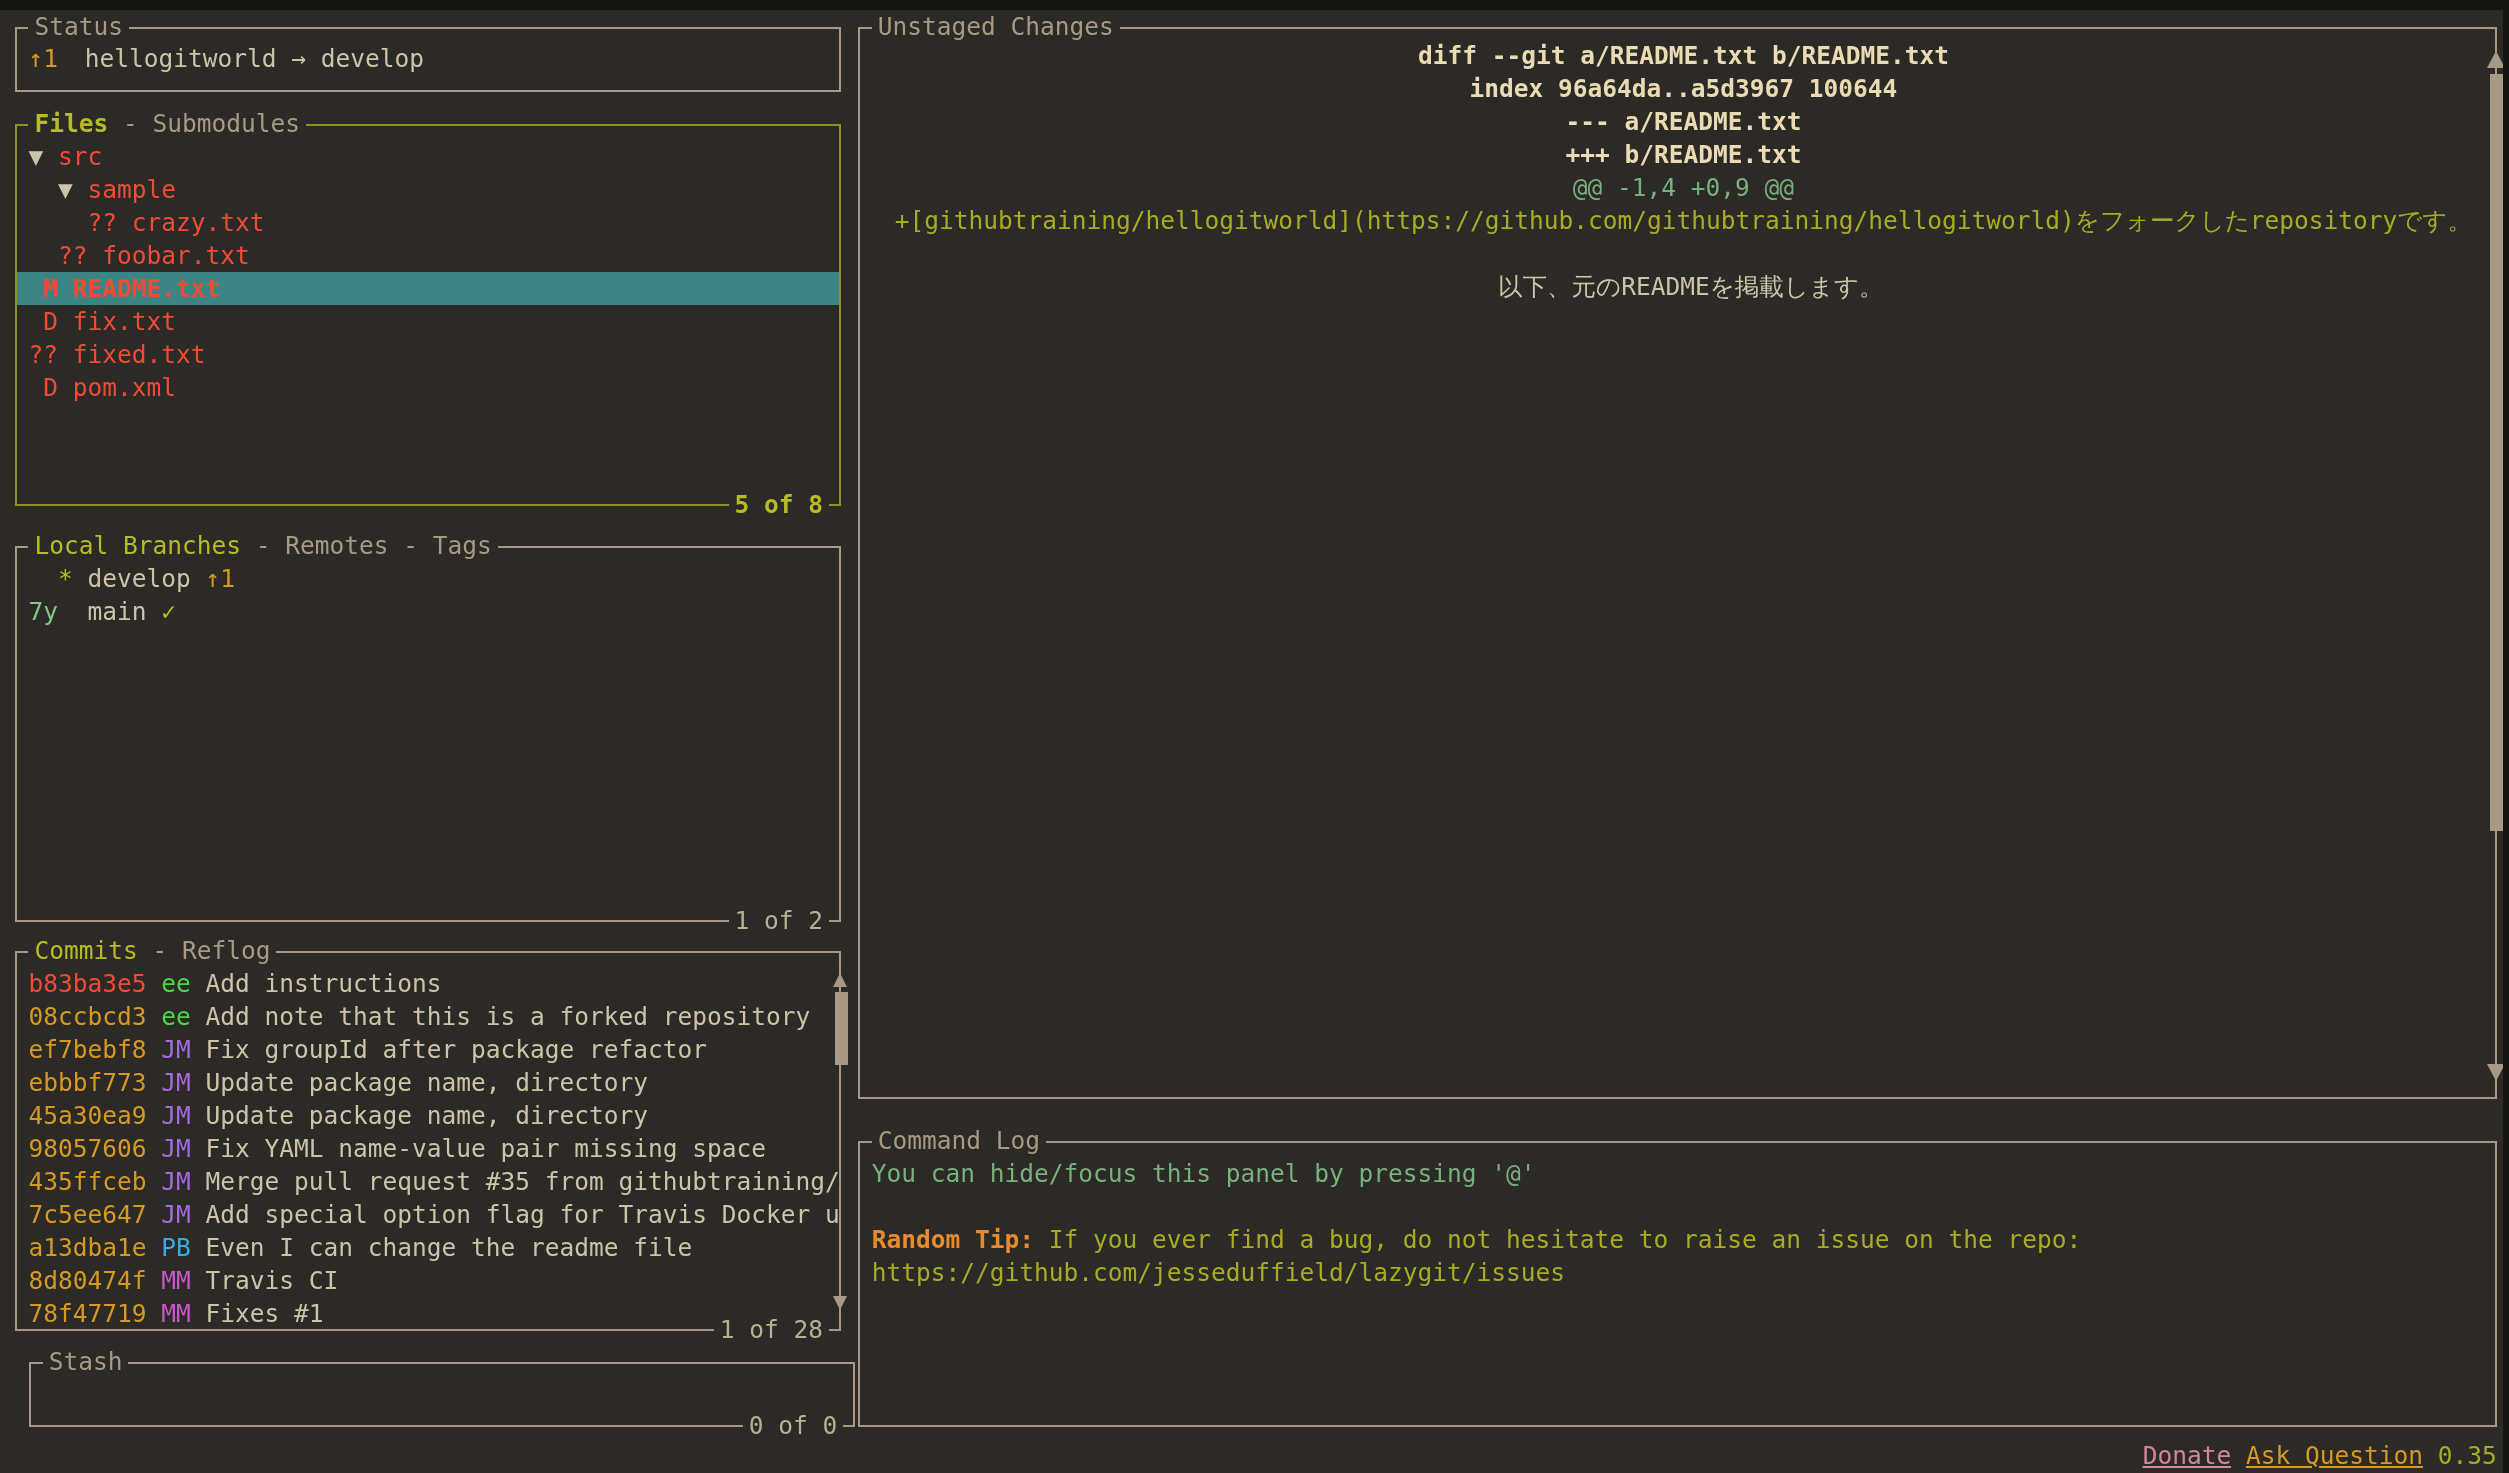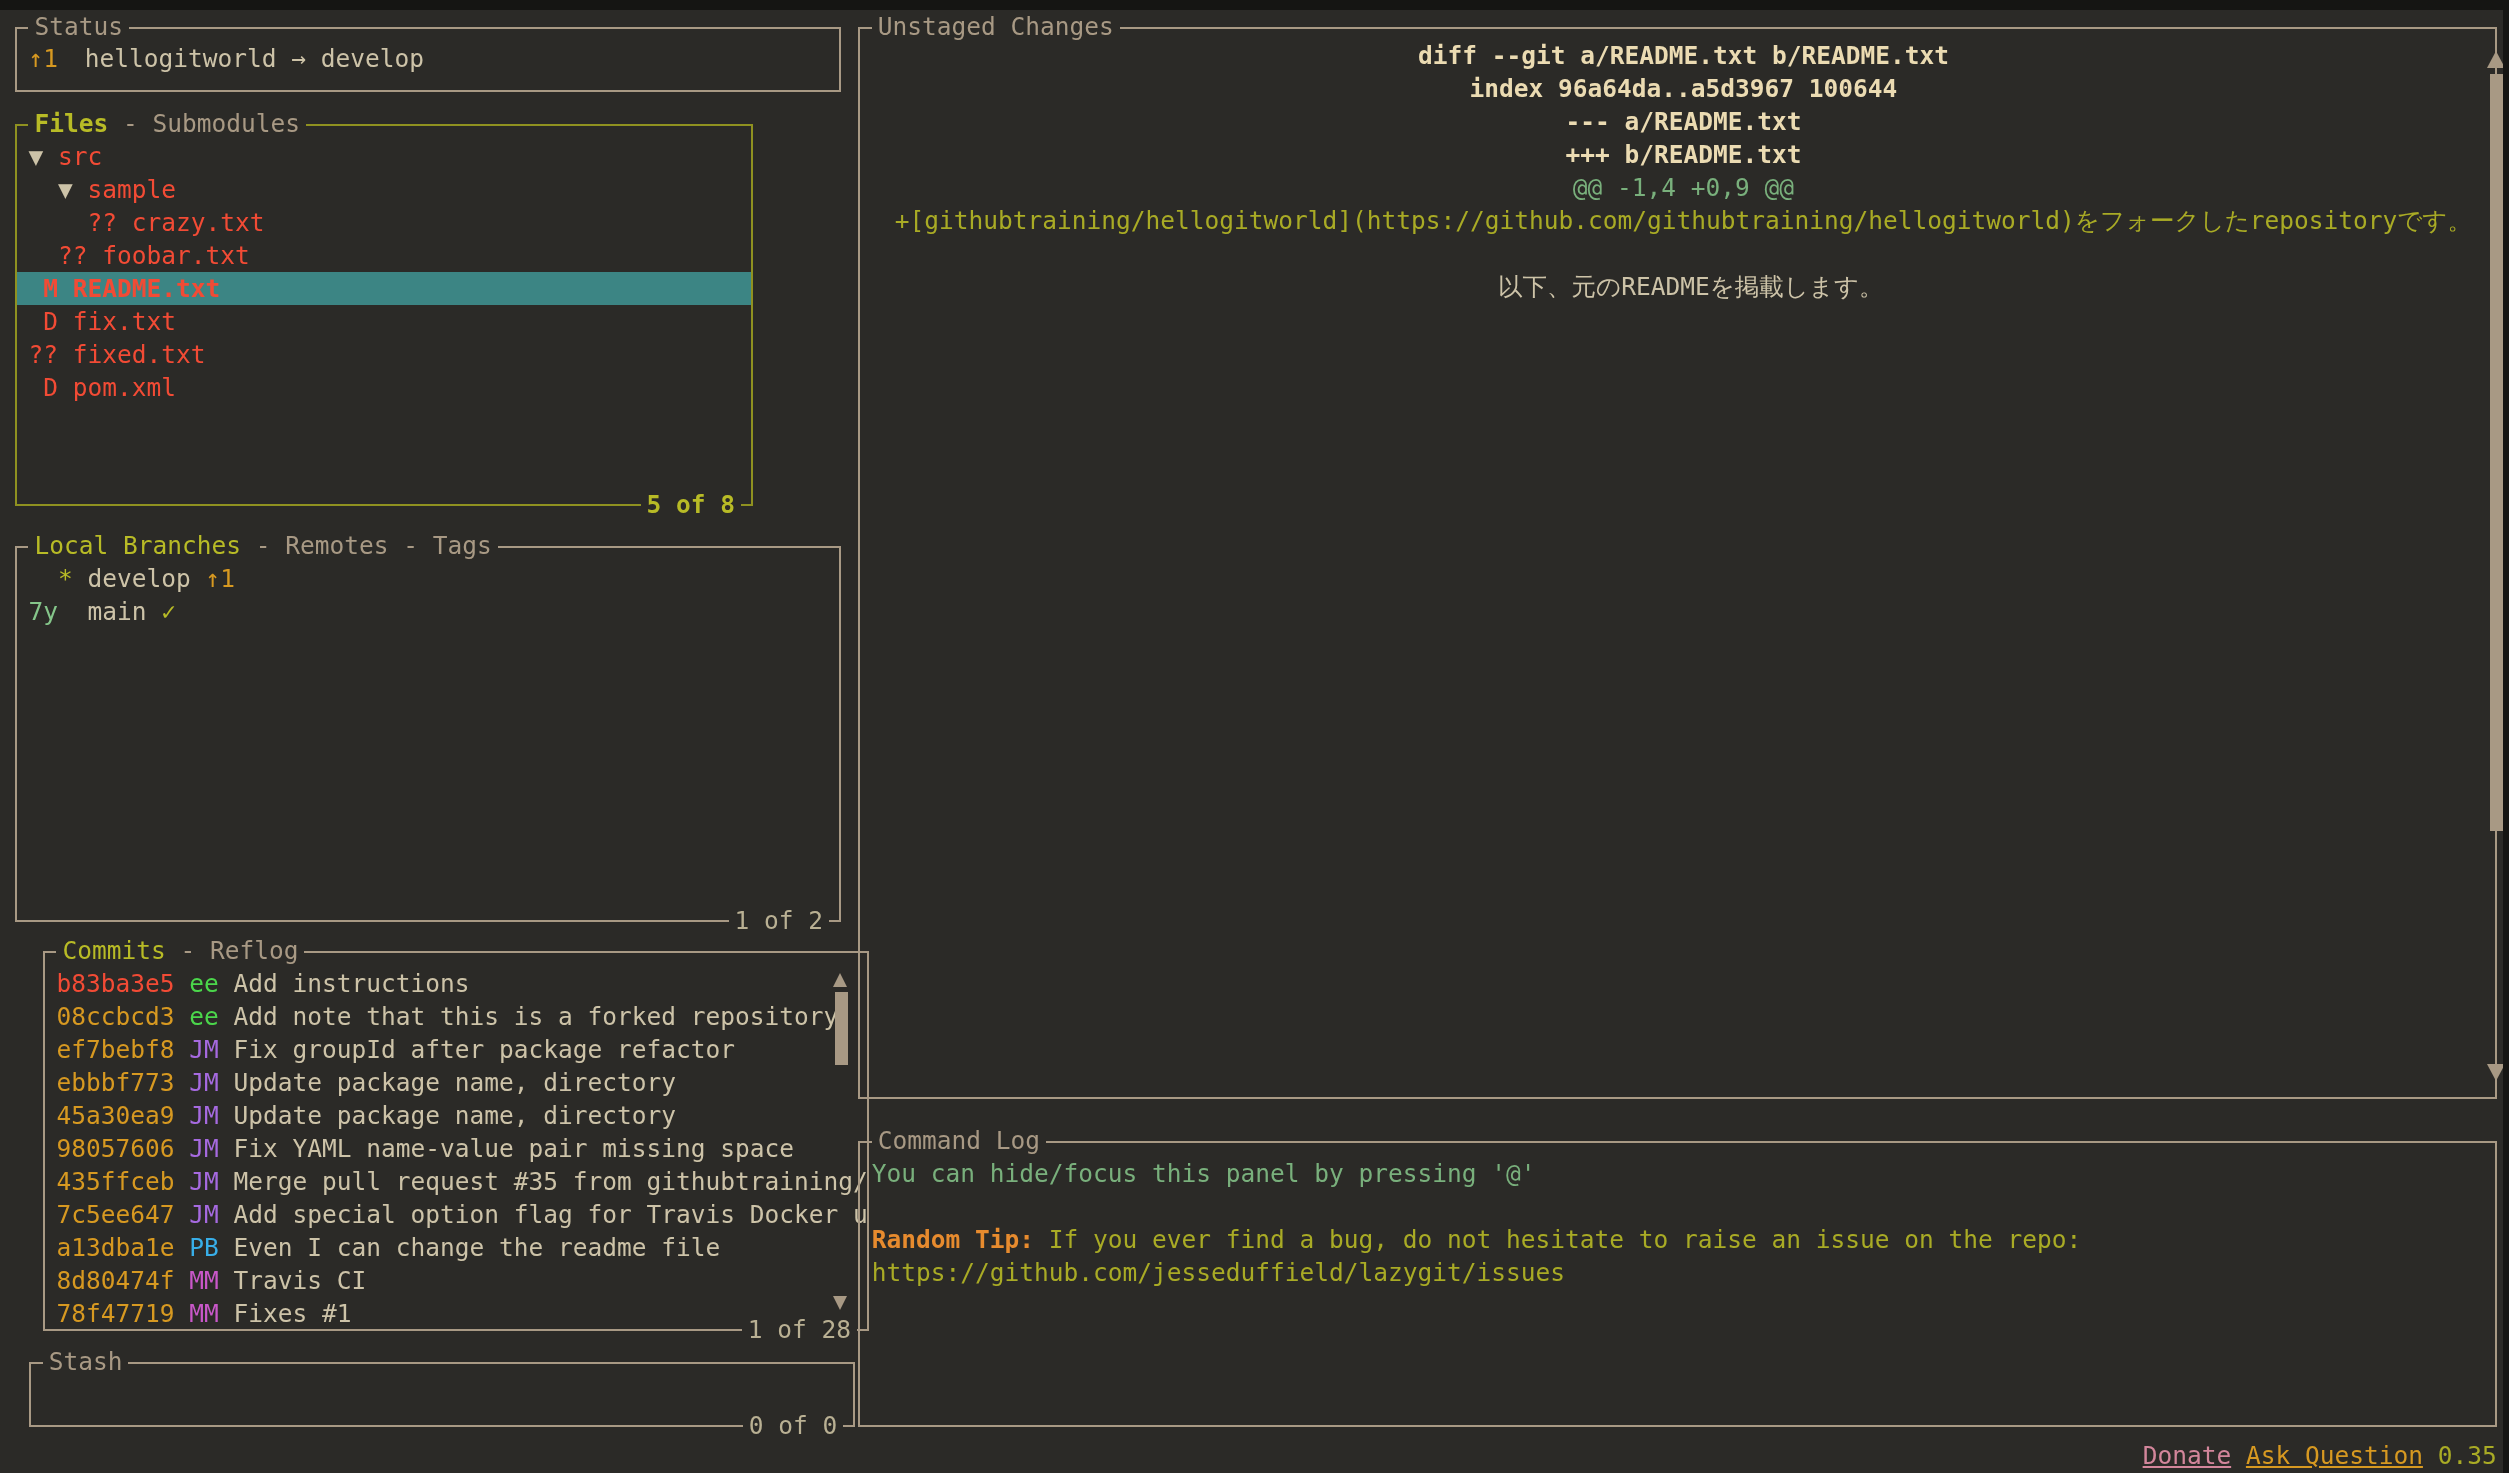--- a/index.html
+++ b/index.html
@@ -23,23 +23,23 @@
   .tri{position:absolute;width:0;height:0;}
   .tri.up-lg{border-left:9.8px solid transparent;border-right:9.8px solid transparent;border-bottom:17.6px solid #a89984;}
   .tri.dn-lg{border-left:9.8px solid transparent;border-right:9.8px solid transparent;border-top:17.6px solid #a89984;}
   .tri.up-sm{border-left:7.8px solid transparent;border-right:7.8px solid transparent;border-bottom:14.7px solid #a89984;}
   .tri.dn-sm{border-left:7.8px solid transparent;border-right:7.8px solid transparent;border-top:14.7px solid #a89984;}
   
   #bottombar{position:absolute;left:12.7px;top:1439px;width:2484px;height:33px;line-height:33px;white-space:pre;}
   #bottombar .bb-right{position:absolute;right:0;top:0;}
   
   #status-panel   {left:14.7px;top:26.5px;  width:826px; height:65px;}
-  #files-panel    {left:14.7px;top:124px; width:738px; height:382px;}
+  #files-panel    {left:14.7px;top:124px; width:826px; height:382px;}
   #branches-panel {left:14.7px;top:546px; width:826px; height:376px;}
-  #commits-panel  {left:14.7px;top:951px; width:826px; height:380px;margin-left:28px;}
+  #commits-panel  {left:14.7px;top:951px; width:826px; height:380px;}
   #stash-panel    {left:29px;top:1362px;width:826px; height:65px;}
   #unstaged-panel {left:858px;top:26.5px; width:1639px;height:1072px;}
   #cmdlog-panel   {left:858px;top:1141px;width:1639px;height:286px;}
 </style>
 </head>
 <body>
 
 <div class="screen">
   <div class="strip-top"></div>
 

